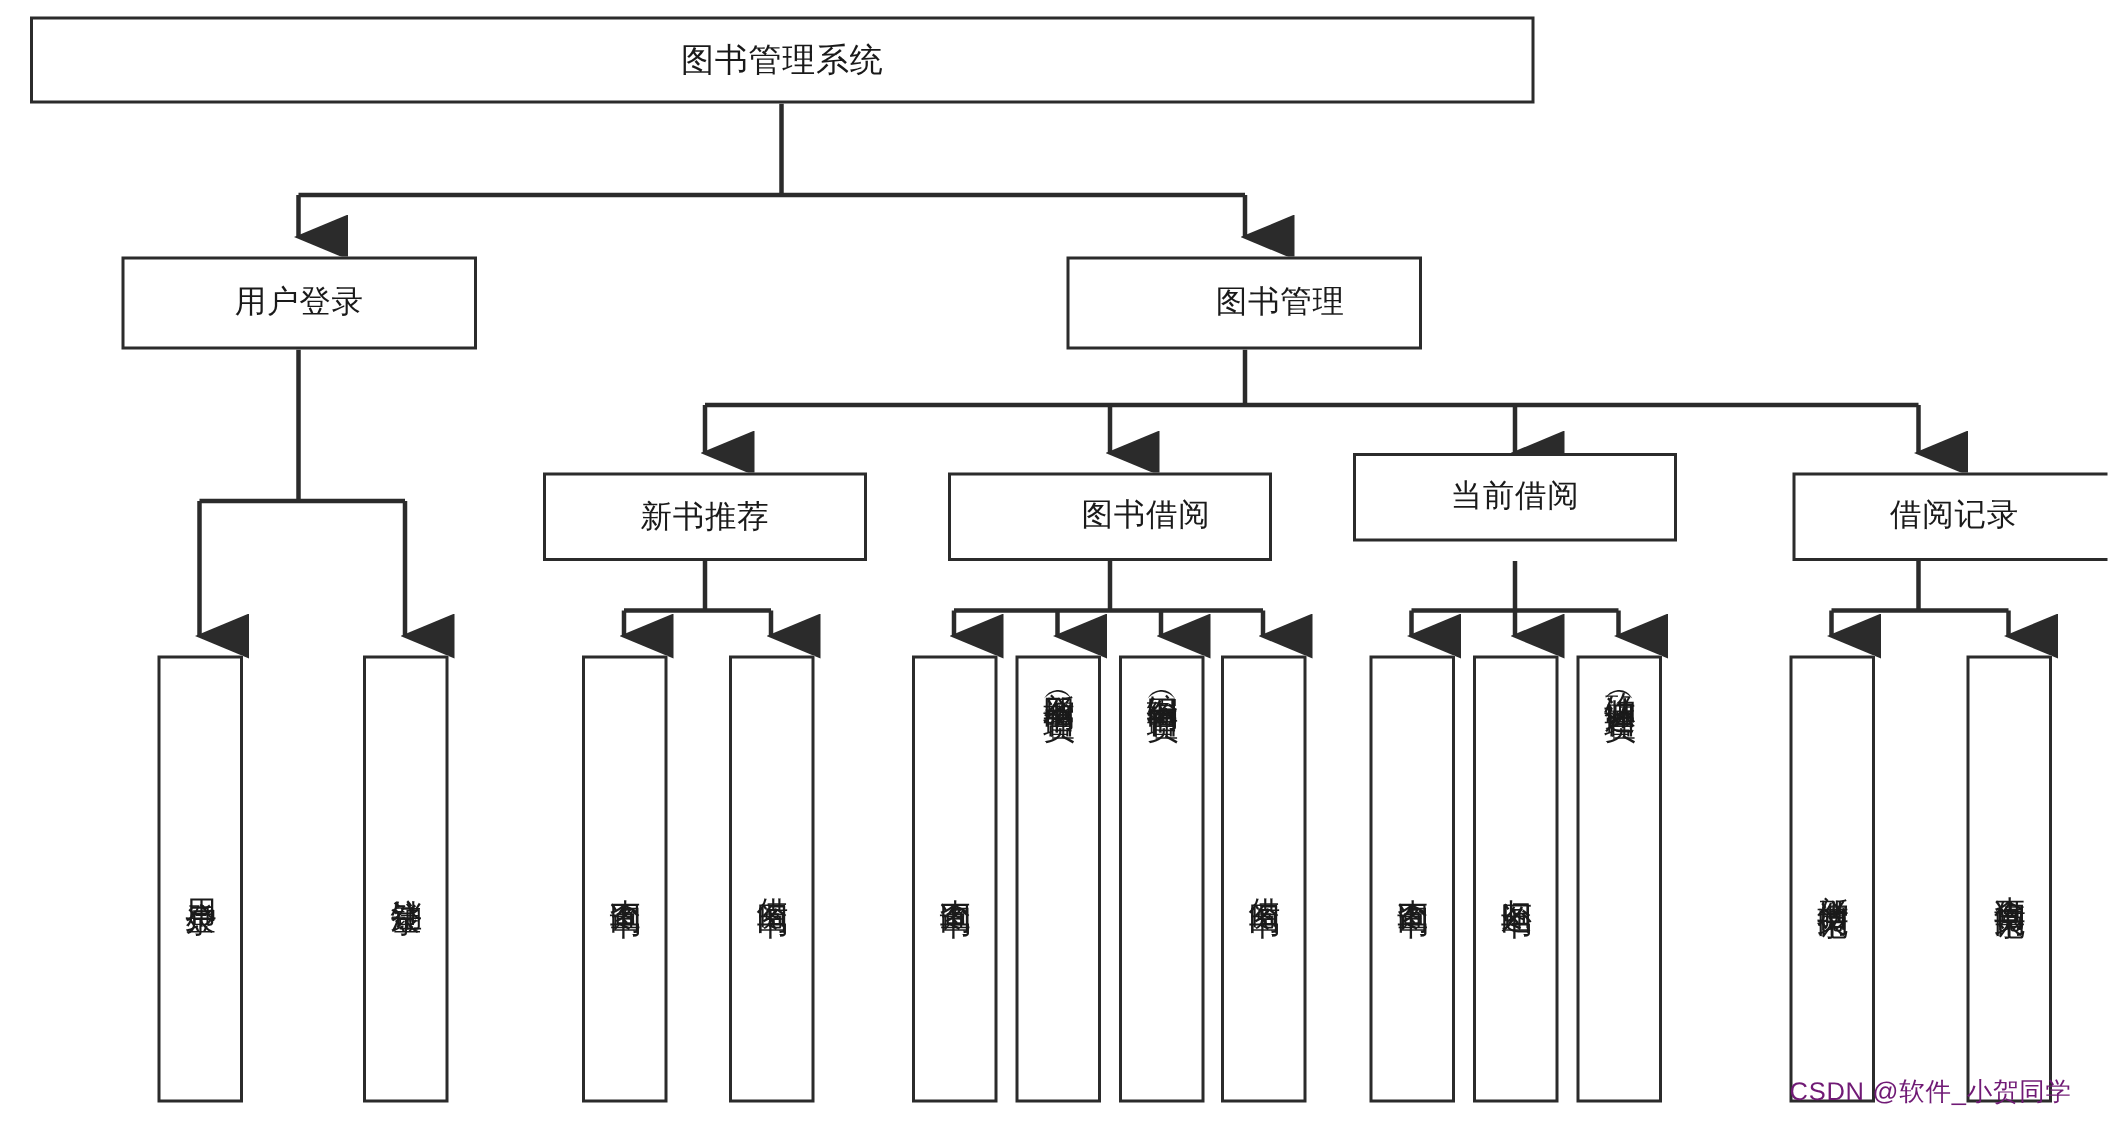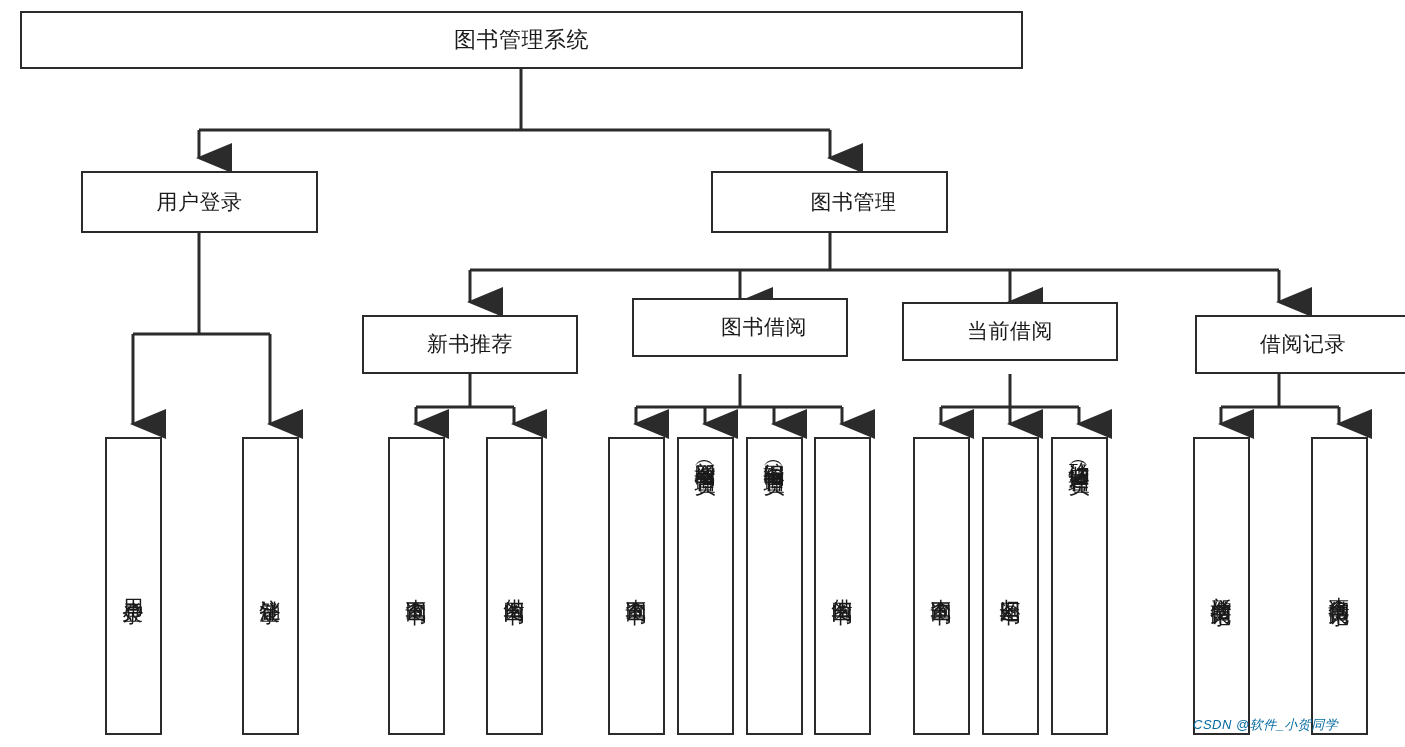--- a/index.html
+++ b/index.html
@@ -64,26 +64,25 @@
     line-height: 1;
     white-space: nowrap;
   }
   
   .node.v.mid {
     align-items: center;
     padding-top: 0;
   }
   .watermark {
     position: absolute;
-    font-size: 13px;
-    color: #0369a1;
+    font-size: 17px;
+    color: #701a75;
     white-space: nowrap;
     z-index: 5;
     letter-spacing: 0.5px;
-    font-style: italic;
   }
 </style>
 </head>
 <body>
 
 <div id="diagram">
 
   <svg id="edges" viewBox="0 0 1405 747" width="1405" height="747" aria-hidden="true">
     <defs>
       <marker id="arrow" viewBox="0 0 12 12" refX="6" refY="10" markerWidth="11" markerHeight="11" orient="auto-start-reverse">
@@ -148,21 +147,21 @@
   </div>
 
   <div class="node h" style="left:711px; top:171px; width:237px; height:62px;padding-left:48px;">
     <span class="node-label">图书管理</span>
   </div>
 
   <div class="node h" style="left:362px; top:315px; width:216px; height:59px;font-family:Liberation Serif, serif;">
     <span class="node-label">新书推荐</span>
   </div>
 
-  <div class="node h" style="left:632px; top:298px; width:216px; height:59px;padding-left:48px;">
+  <div class="node h" style="left:632px; top:315px; width:216px; height:59px;padding-left:48px;">
     <span class="node-label">图书借阅</span>
   </div>
 
   <div class="node h" style="left:902px; top:302px; width:216px; height:59px;">
     <span class="node-label">当前借阅</span>
   </div>
 
   <div class="node h" style="left:1171px; top:315px; width:216px; height:59px;margin-left:24px;">
     <span class="node-label">借阅记录</span>
   </div>

